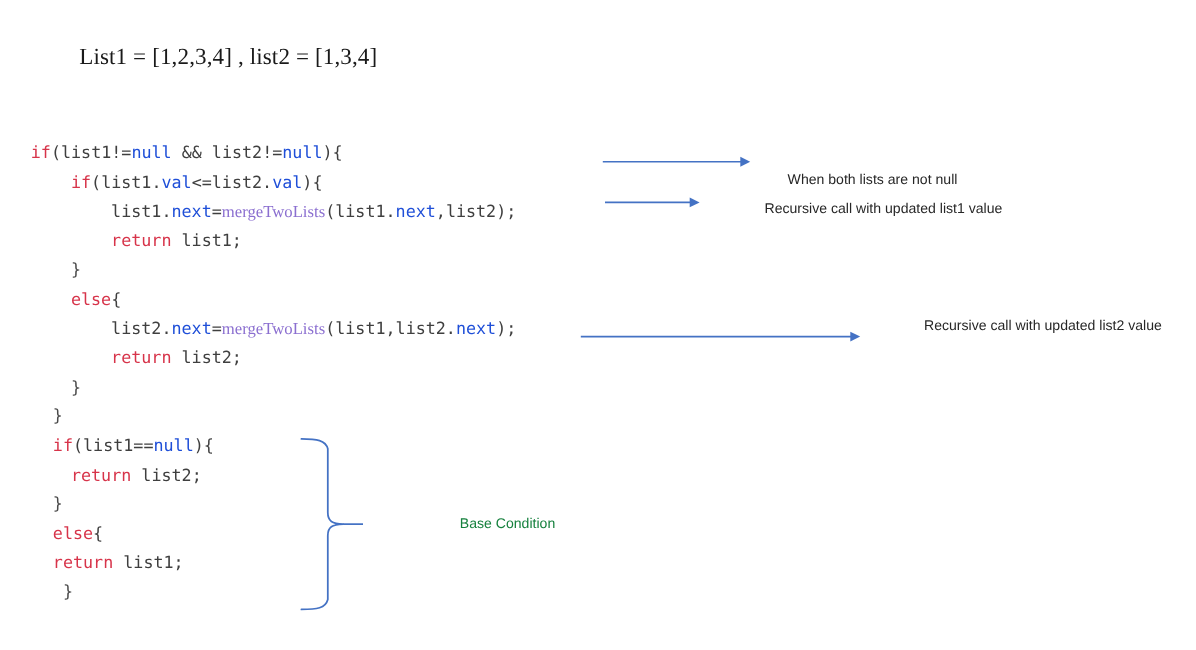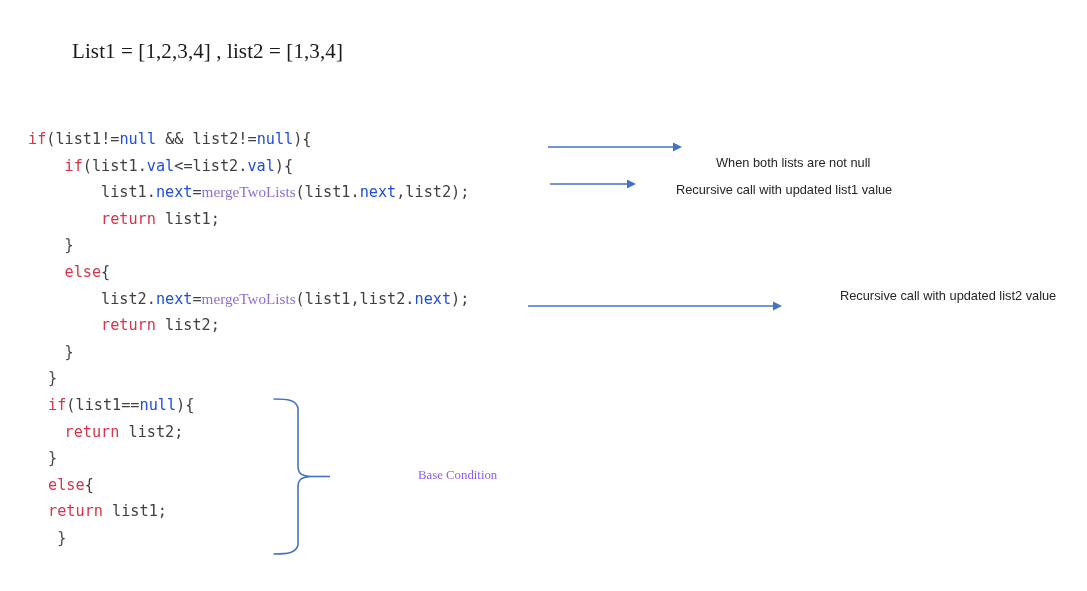--- a/index.html
+++ b/index.html
@@ -67,44 +67,44 @@
   #brace-svg {
     position: absolute;
     left: 272px;
     top: 396px;
     overflow: visible;
   }
   #brace-label {
     position: absolute;
     left: 418px;
     top: 468px;
-    font-family: Liberation Serif, serif;
+    font-family: Liberation Sans, sans-serif;
     font-size: 12.8px;
-    color: #8b5cf6;
+    color: #15803d;
     white-space: pre;
   }
 </style>
 </head>
 <body>
 
 <div id="slide-title">List1 = [1,2,3,4] , list2 = [1,3,4]</div>
 
 <div id="code-block"><div class="code-line" style="padding-left: 0px;"><span class="tok-kw">if</span><span class="tok-plain">(list1!=</span><span class="tok-blue">null</span><span class="tok-plain"> &amp;&amp; </span><span class="tok-plain">list2!=</span><span class="tok-blue">null</span><span class="tok-plain">){</span></div><div class="code-line" style="padding-left: 36.5px;"><span class="tok-kw">if</span><span class="tok-plain">(list1.</span><span class="tok-blue">val</span><span class="tok-plain">&lt;=list2.</span><span class="tok-blue">val</span><span class="tok-plain">){</span></div><div class="code-line" style="padding-left: 73px;"><span class="tok-plain">list1.</span><span class="tok-blue">next</span><span class="tok-plain">=</span><span class="tok-fn">mergeTwoLists</span><span class="tok-plain">(list1.</span><span class="tok-blue">next</span><span class="tok-plain">,list2);</span></div><div class="code-line" style="padding-left: 73px;"><span class="tok-kw">return</span><span class="tok-plain"> list1;</span></div><div class="code-line" style="padding-left: 36.5px;"><span class="tok-brace">}</span></div><div class="code-line" style="padding-left: 36.5px;"><span class="tok-kw">else</span><span class="tok-plain">{</span></div><div class="code-line" style="padding-left: 73px;"><span class="tok-plain">list2.</span><span class="tok-blue">next</span><span class="tok-plain">=</span><span class="tok-fn">mergeTwoLists</span><span class="tok-plain">(list1,list2.</span><span class="tok-blue">next</span><span class="tok-plain">);</span></div><div class="code-line" style="padding-left: 73px;"><span class="tok-kw">return</span><span class="tok-plain"> list2;</span></div><div class="code-line" style="padding-left: 36.5px;"><span class="tok-brace">}</span></div><div class="code-line" style="padding-left: 20.075px;"><span class="tok-brace">}</span></div><div class="code-line" style="padding-left: 20.075px;"><span class="tok-kw">if</span><span class="tok-plain">(list1==</span><span class="tok-blue">null</span><span class="tok-plain">){</span></div><div class="code-line" style="padding-left: 36.5px;"><span class="tok-kw">return</span><span class="tok-plain"> list2;</span></div><div class="code-line" style="padding-left: 20.075px;"><span class="tok-brace">}</span></div><div class="code-line" style="padding-left: 20.075px;"><span class="tok-kw">else</span><span class="tok-plain">{</span></div><div class="code-line" style="padding-left: 20.075px;"><span class="tok-kw">return</span><span class="tok-plain"> list1;</span></div><div class="code-line" style="padding-left: 29.2px;"><span class="tok-brace">}</span></div></div>
 
 <div id="annotation-layer">
     <svg class="arrow-svg" width="150" height="20" viewBox="0 0 150 20" style="left: 540px; top: 137px;">
       <line x1="8" y1="10" x2="134" y2="10" stroke="#4472c4" stroke-width="1.5"></line>
       <polygon points="142,10 133,5.5 133,14.5" fill="#4472c4"></polygon>
     </svg>
     <div class="ann-text" style="left: 716px; top: 131px; margin-top: 24px;">When both lists are not null</div>
     <svg class="arrow-svg" width="102" height="20" viewBox="0 0 102 20" style="left: 542px; top: 174px;">
       <line x1="8" y1="10" x2="86" y2="10" stroke="#4472c4" stroke-width="1.5"></line>
       <polygon points="94,10 85,5.5 85,14.5" fill="#4472c4"></polygon>
     </svg>
-    <div class="ann-text" style="left: 676px; top: 182px;">Recursive call with updated list1 value</div>
+    <div class="ann-text" style="left: 695px; top: 182px;">Recursive call with updated list1 value</div>
     <svg class="arrow-svg" width="270" height="20" viewBox="0 0 270 20" style="left: 520px; top: 296px;">
       <line x1="8" y1="10" x2="254" y2="10" stroke="#4472c4" stroke-width="1.5"></line>
       <polygon points="262,10 253,5.5 253,14.5" fill="#4472c4"></polygon>
     </svg>
     <div class="ann-text" style="left: 840px; top: 288px;">Recursive call with updated list2 value</div>
   </div>
 
 <svg id="brace-svg" width="62" height="160" viewBox="0 0 62 160" style="left: 272px; top: 396px;">
   <path d="M 2 3
            C 16 3, 24 4, 26 12

